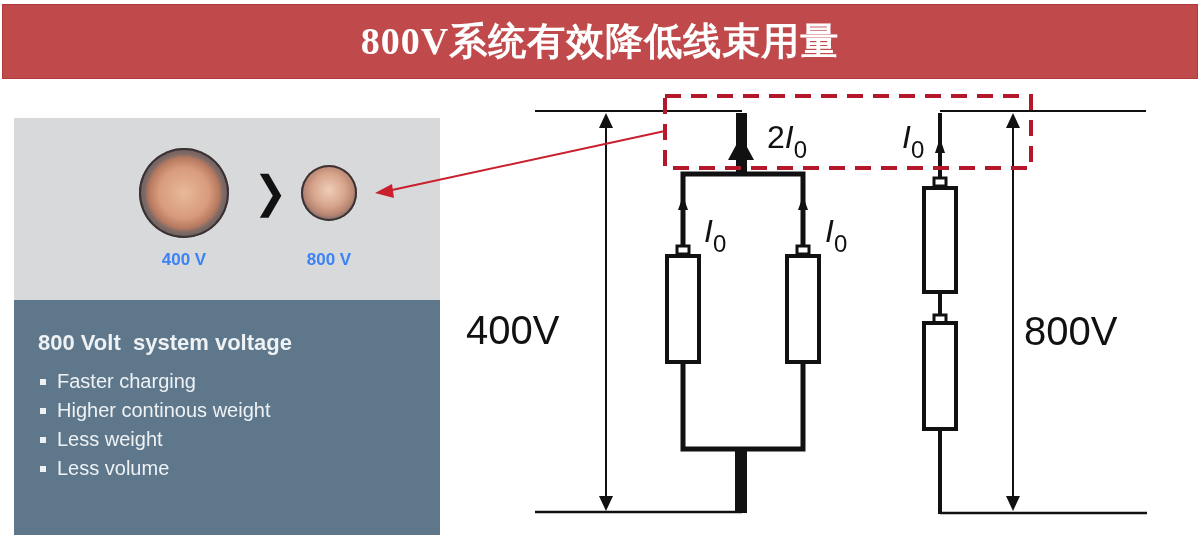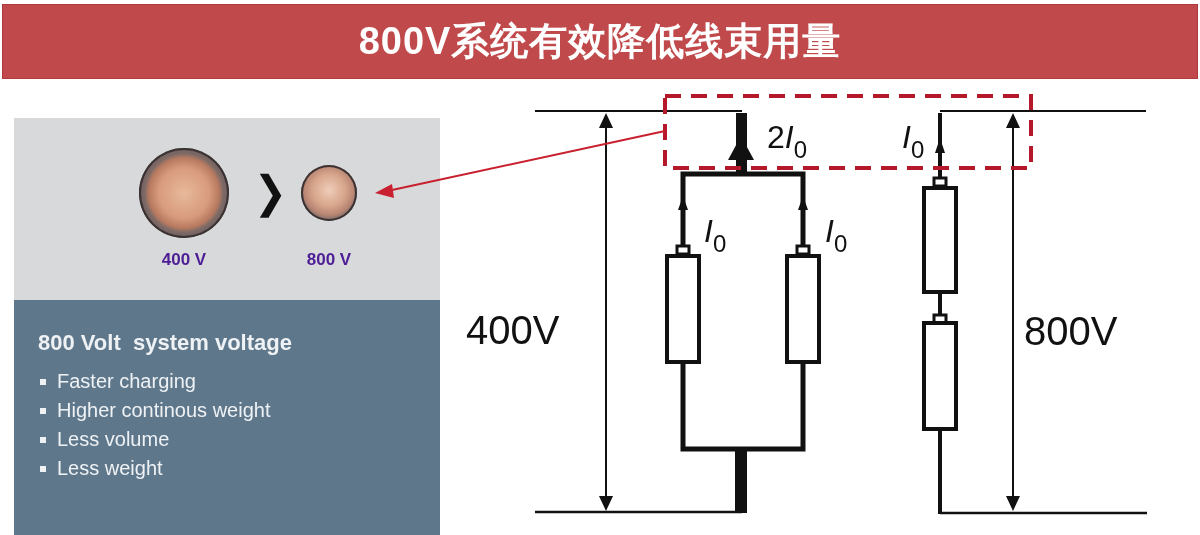--- a/index.html
+++ b/index.html
@@ -9,21 +9,21 @@
       font-family: "Liberation Sans", "DejaVu Sans", sans-serif;
     }
     .header {
       position: absolute; left: 2px; top: 4px; width: 1196px; height: 75px;
       background: #c04a4b;
       box-shadow: inset 0 0 0 1px #b0393b;
       display: flex; align-items: center; justify-content: center;
     }
     .header-title {
       color: #ffffff; font-size: 38px; font-weight: bold; letter-spacing: 1px;
-      font-family: Liberation Sans, sans-serif;
+      font-family: Liberation Serif, serif;
       text-align: center;
     }
     .panel-gray {
       position: absolute; left: 14px; top: 118px; width: 426px; height: 182px;
       background: #d8d9da;
     }
     .panel-blue {
       position: absolute; left: 14px; top: 300px; width: 426px; height: 247px;
       background: #5f778b;
       color: #eef2f5;
@@ -34,21 +34,21 @@
     }
     .bullets { position: absolute; left: 24px; top: 67px; margin: 0; padding: 0; list-style: none; text-align: center; }
     .bullets li {
       font-size: 20px; line-height: 29px; display: flex; align-items: center;
     }
     .bullet-sq {
       display: inline-block; width: 6px; height: 6px; background: #eef2f5;
       margin-right: 11px; margin-left: 2px;
     }
     .cable-label {
-      position: absolute; font-size: 17px; font-weight: bold; color: #4c1d95;
+      position: absolute; font-size: 17px; font-weight: bold; color: #3b82f6;
       text-align: center; width: 80px;
     }
     .cable {
       position: absolute; border-radius: 50%;
     }
     .cable-400 {
       left: 139px; top: 148px; width: 90px; height: 90px;
       background: radial-gradient(circle at 50% 50%, #e8b99b 0%, #d89a7c 40%, #b87a60 55%, #7d6a66 62%, #5c5256 80%, #3b3436 100%);
       box-shadow: 0 0 0 2px #3a3233 inset;
     }
@@ -87,25 +87,25 @@
     <li>
         <span class="bullet-sq"></span>
         <span>Faster charging</span>
       </li>
     <li>
         <span class="bullet-sq"></span>
         <span>Higher continous weight</span>
       </li>
     <li>
         <span class="bullet-sq"></span>
-        <span>Less volume</span>
+        <span>Less weight</span>
       </li>
     <li>
         <span class="bullet-sq"></span>
-        <span>Less weight</span>
+        <span>Less volume</span>
       </li>
   </ul>
 </div>
 
 <svg class="diagram" width="1200" height="535" viewBox="0 0 1200 535">
   <defs>
     <marker id="arrowBlack" markerWidth="12" markerHeight="14" refX="6" refY="7" orient="auto-start-reverse" markerUnits="userSpaceOnUse">
       <path d="M0,14 L6,0 L12,14 Z" fill="#111"></path>
     </marker>
     <marker id="arrowRed" markerWidth="16" markerHeight="12" refX="2" refY="6" orient="auto" markerUnits="userSpaceOnUse">

